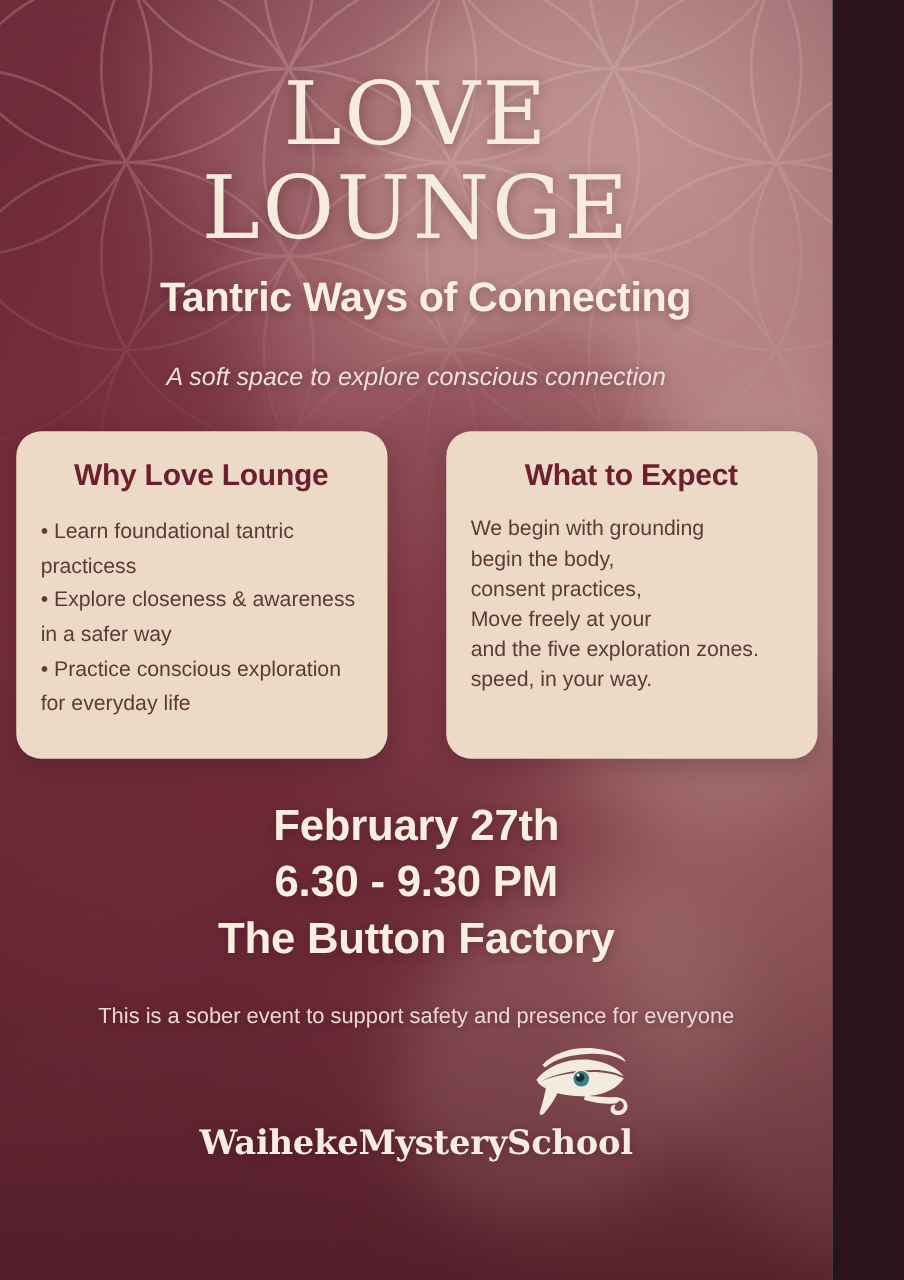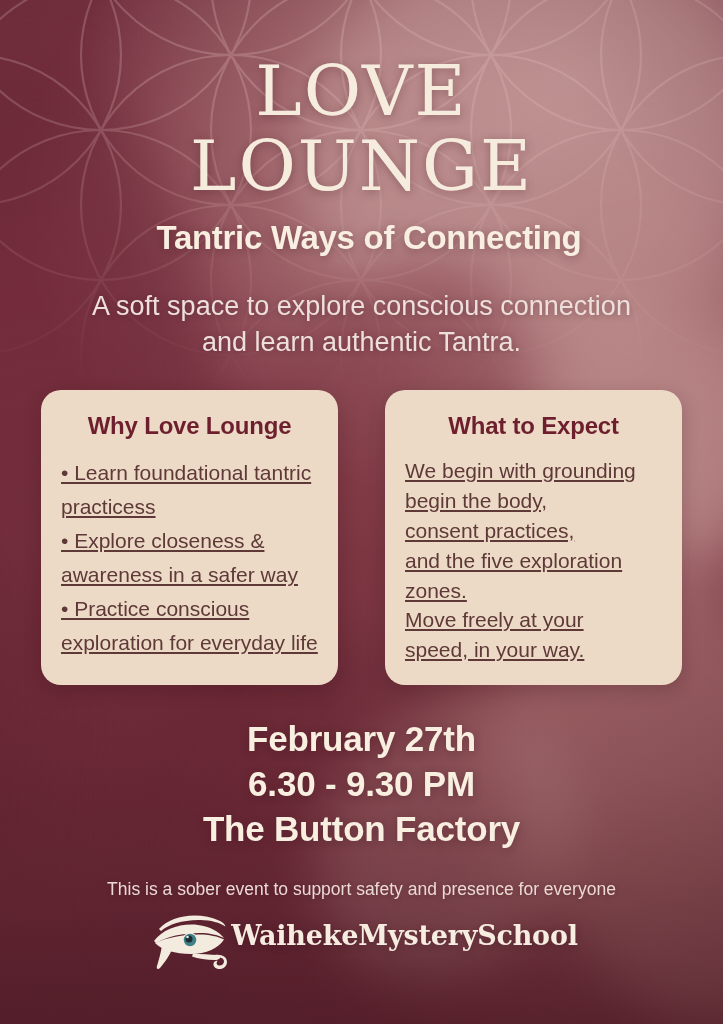--- a/index.html
+++ b/index.html
@@ -7,21 +7,21 @@
     padding: 0;
     background: #2b1419;
   }
   body {
     font-family: "Liberation Sans", sans-serif;
   }
 
   
   .poster {
     position: relative;
-    width: 723px;
+    width: 666px;
     height: 1024px;
     overflow: hidden;
     background: #0f766e;
     isolation: isolate;
   }
 
   
   .bg-base {
     position: absolute;
     inset: 0;
@@ -108,25 +108,26 @@
     font-size: 33px;
     font-weight: 700;
     color: #f8efe1;
     letter-spacing: -0.3px;
     text-shadow: 0 2px 8px rgba(60,18,30,0.35);
     margin-left: 15px;
   }
 
   .lede {
     margin-top: 32px;
-    font-size: 27px;
+    font-size: 20px;
     font-weight: 400;
     line-height: 1.32;
     color: #eddfdb;
     text-shadow: 0 1px 6px rgba(60,18,30,0.35);
+    font-style: italic;
   }
 
   
   .cards {
     margin-top: 30px;
     display: flex;
     gap: 47px;
     justify-content: center;
     width: 100%;
   }
@@ -142,24 +143,23 @@
   }
   .card-title {
     text-align: center;
     font-size: 24px;
     font-weight: 700;
     color: #6d1f2e;
     letter-spacing: -0.2px;
     margin-bottom: 16px;
   }
   .card-body {
-    font-size: 21px;
+    font-size: 17px;
     color: #5e3937;
     line-height: 1.62;
-    text-decoration: underline;
   }
   .card-body.tight { line-height: 1.42; }
   .card-body p { margin: 0; }
 
   
   .details {
     margin-top: 32px;
     color: #f8efe1;
     font-weight: 700;
     font-size: 35px;
@@ -174,22 +174,22 @@
     font-size: 17.5px;
     color: #ecd9d4;
     font-weight: 400;
     text-shadow: 0 1px 5px rgba(60,18,30,0.35);
   }
 
   
   .logo {
     margin-top: 14px;
     display: flex;
-    flex-direction: row;
-    align-items: flex-start;
+    flex-direction: column;
+    align-items: flex-end;
   }
   .eye-icon { width: 86px; height: 56px; display: block; }
   .logo-word {
     margin-top: 6px;
     font-family: "DejaVu Serif", "Liberation Serif", serif;
     font-weight: 700;
     font-size: 27px;
     color: #f6ece0;
     letter-spacing: -0.2px;
     text-shadow: 0 2px 7px rgba(60,18,30,0.4);
@@ -249,42 +249,41 @@
 
     <div class="title-block">
       <div class="title-line l1">LOVE</div>
       <div class="title-line l2">LOUNGE</div>
     </div>
 
     <div class="subtitle">Tantric Ways of Connecting</div>
 
     <div class="lede">
       <div>A soft space to explore conscious connection</div>
-      <div>and learn authentic Tantra.</div>
     </div>
 
     <div class="cards">
 
       <div class="card">
         <div class="card-title">Why Love Lounge</div>
         <div class="card-body">
           <p>• Learn foundational tantric practicess</p>
           <p>• Explore closeness &amp; awareness in a safer way</p>
           <p>• Practice conscious exploration for everyday life</p>
         </div>
       </div>
 
       <div class="card">
         <div class="card-title">What to Expect</div>
         <div class="card-body tight">
           <p>We begin with grounding</p>
           <p>begin the body,</p>
           <p>consent practices,</p>
+          <p>Move freely at your</p>
           <p>and the five exploration zones.</p>
-          <p>Move freely at your</p>
           <p>speed, in your way.</p>
         </div>
       </div>
 
     </div>
 
     <div class="details">
       <div>February 27th</div>
       <div>6.30 - 9.30 PM</div>
       <div>The Button Factory</div>

